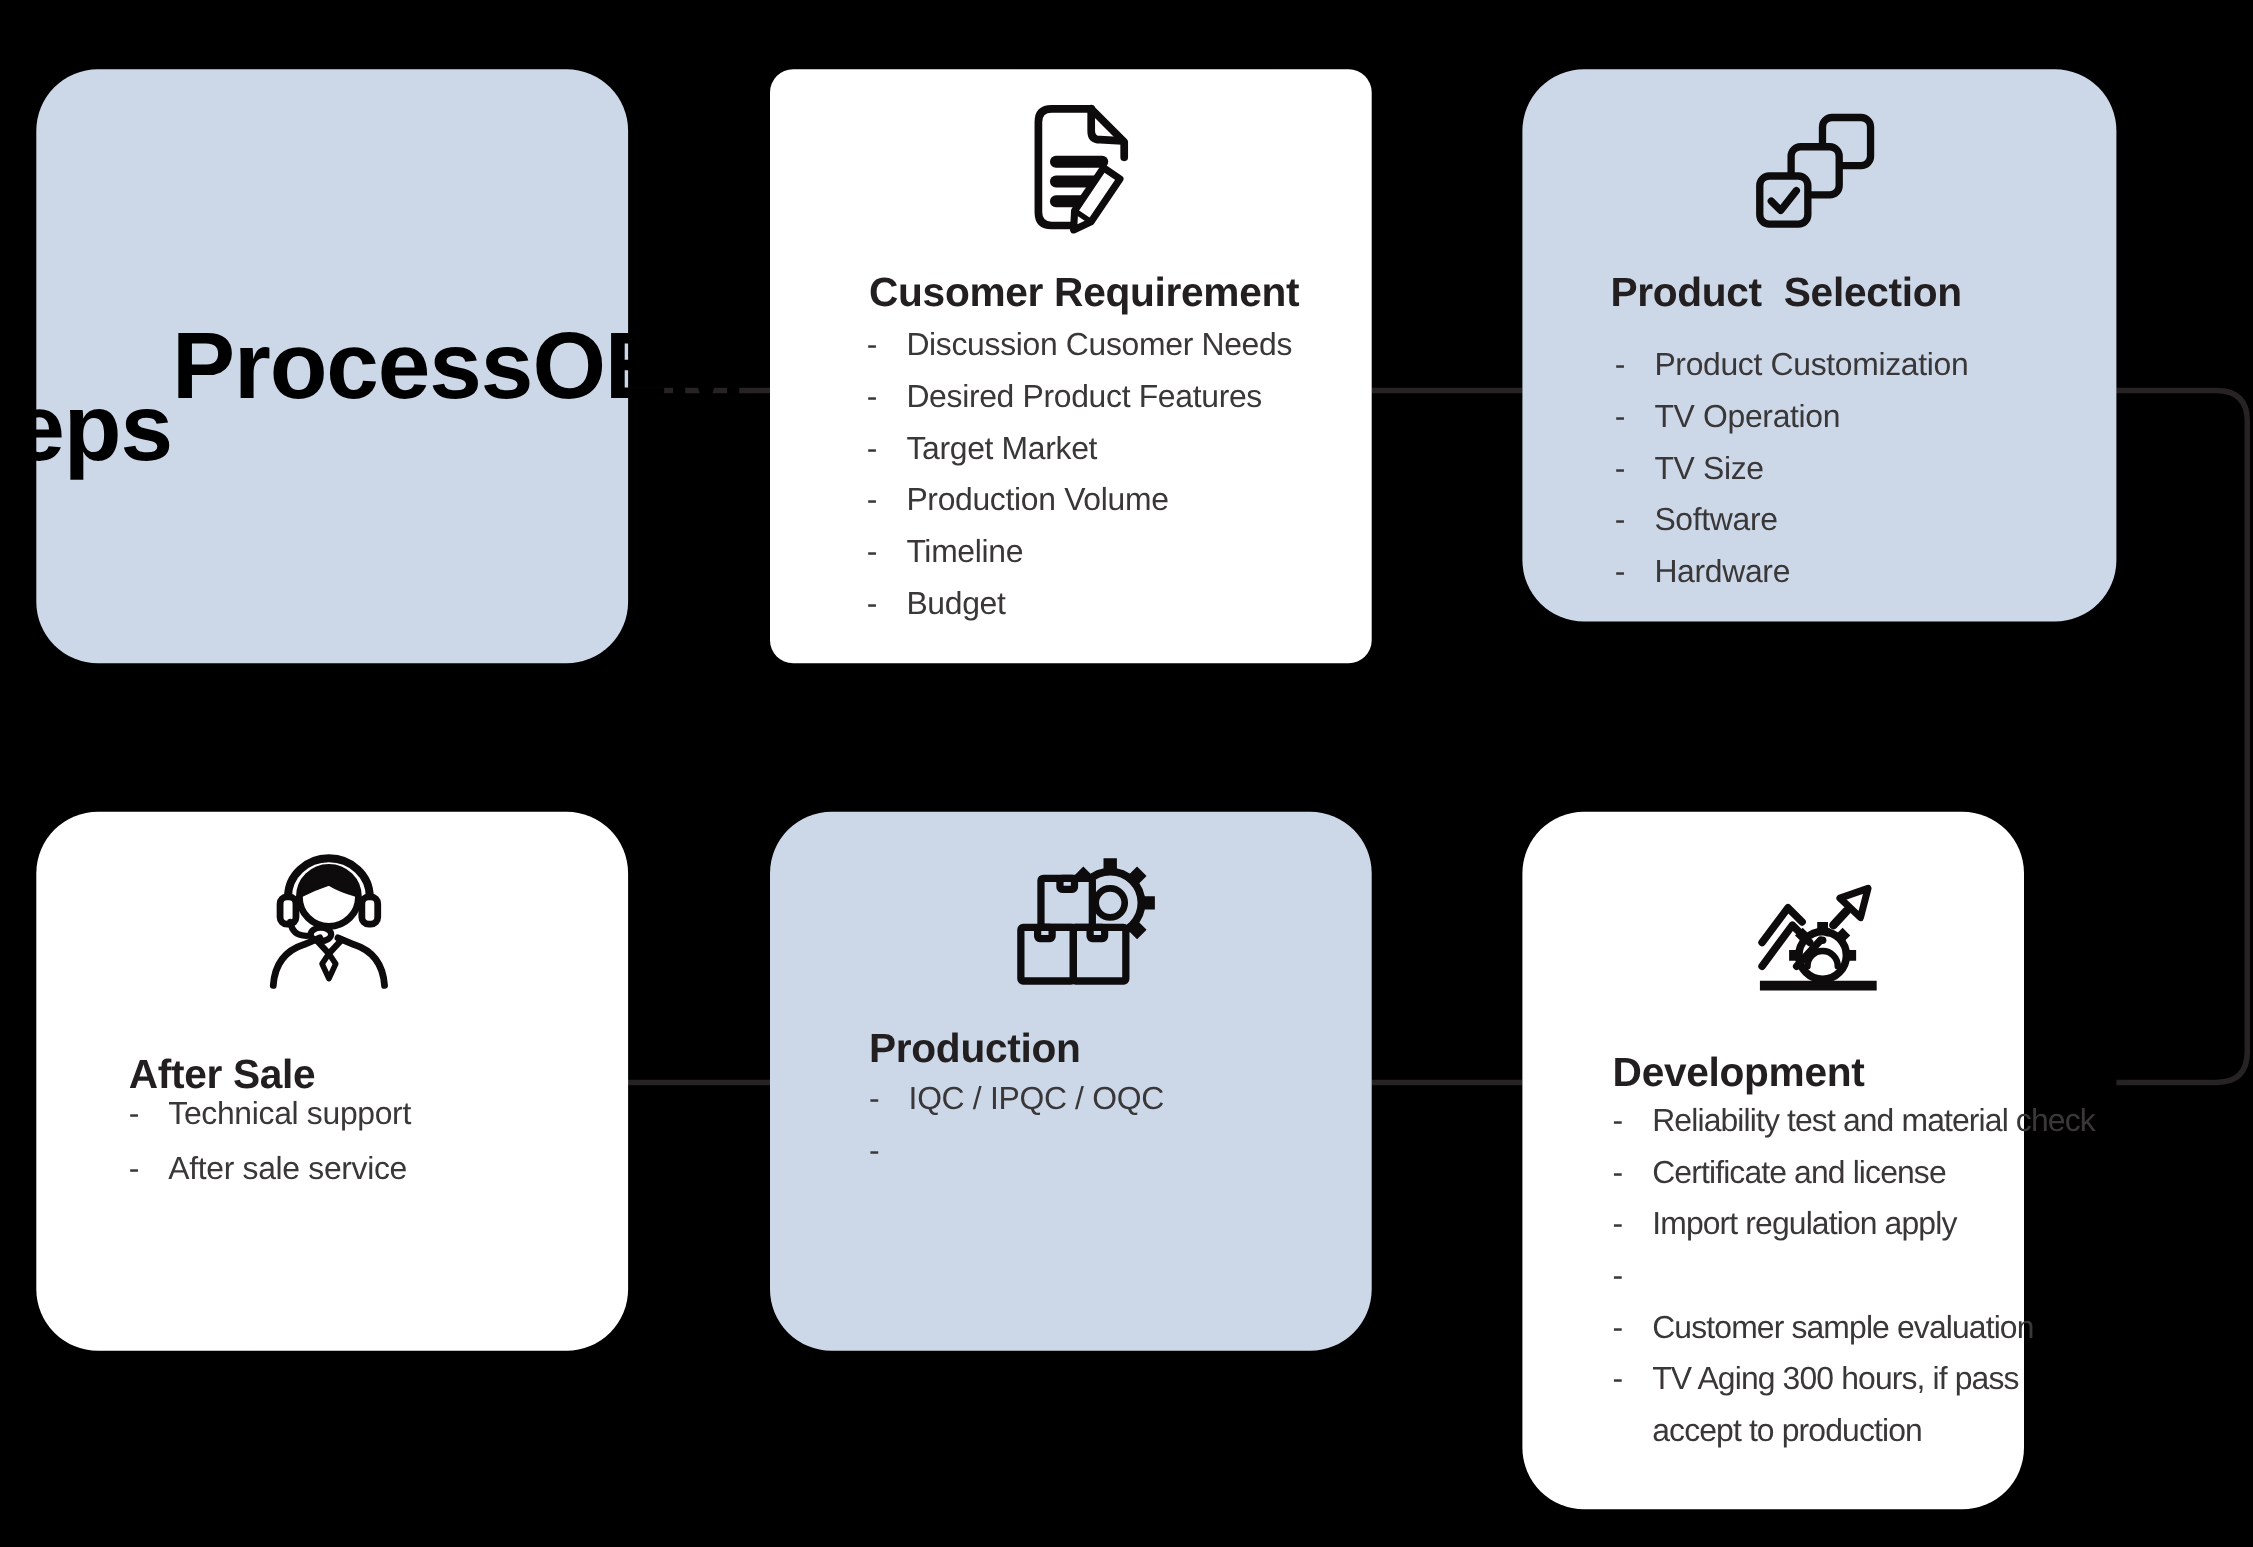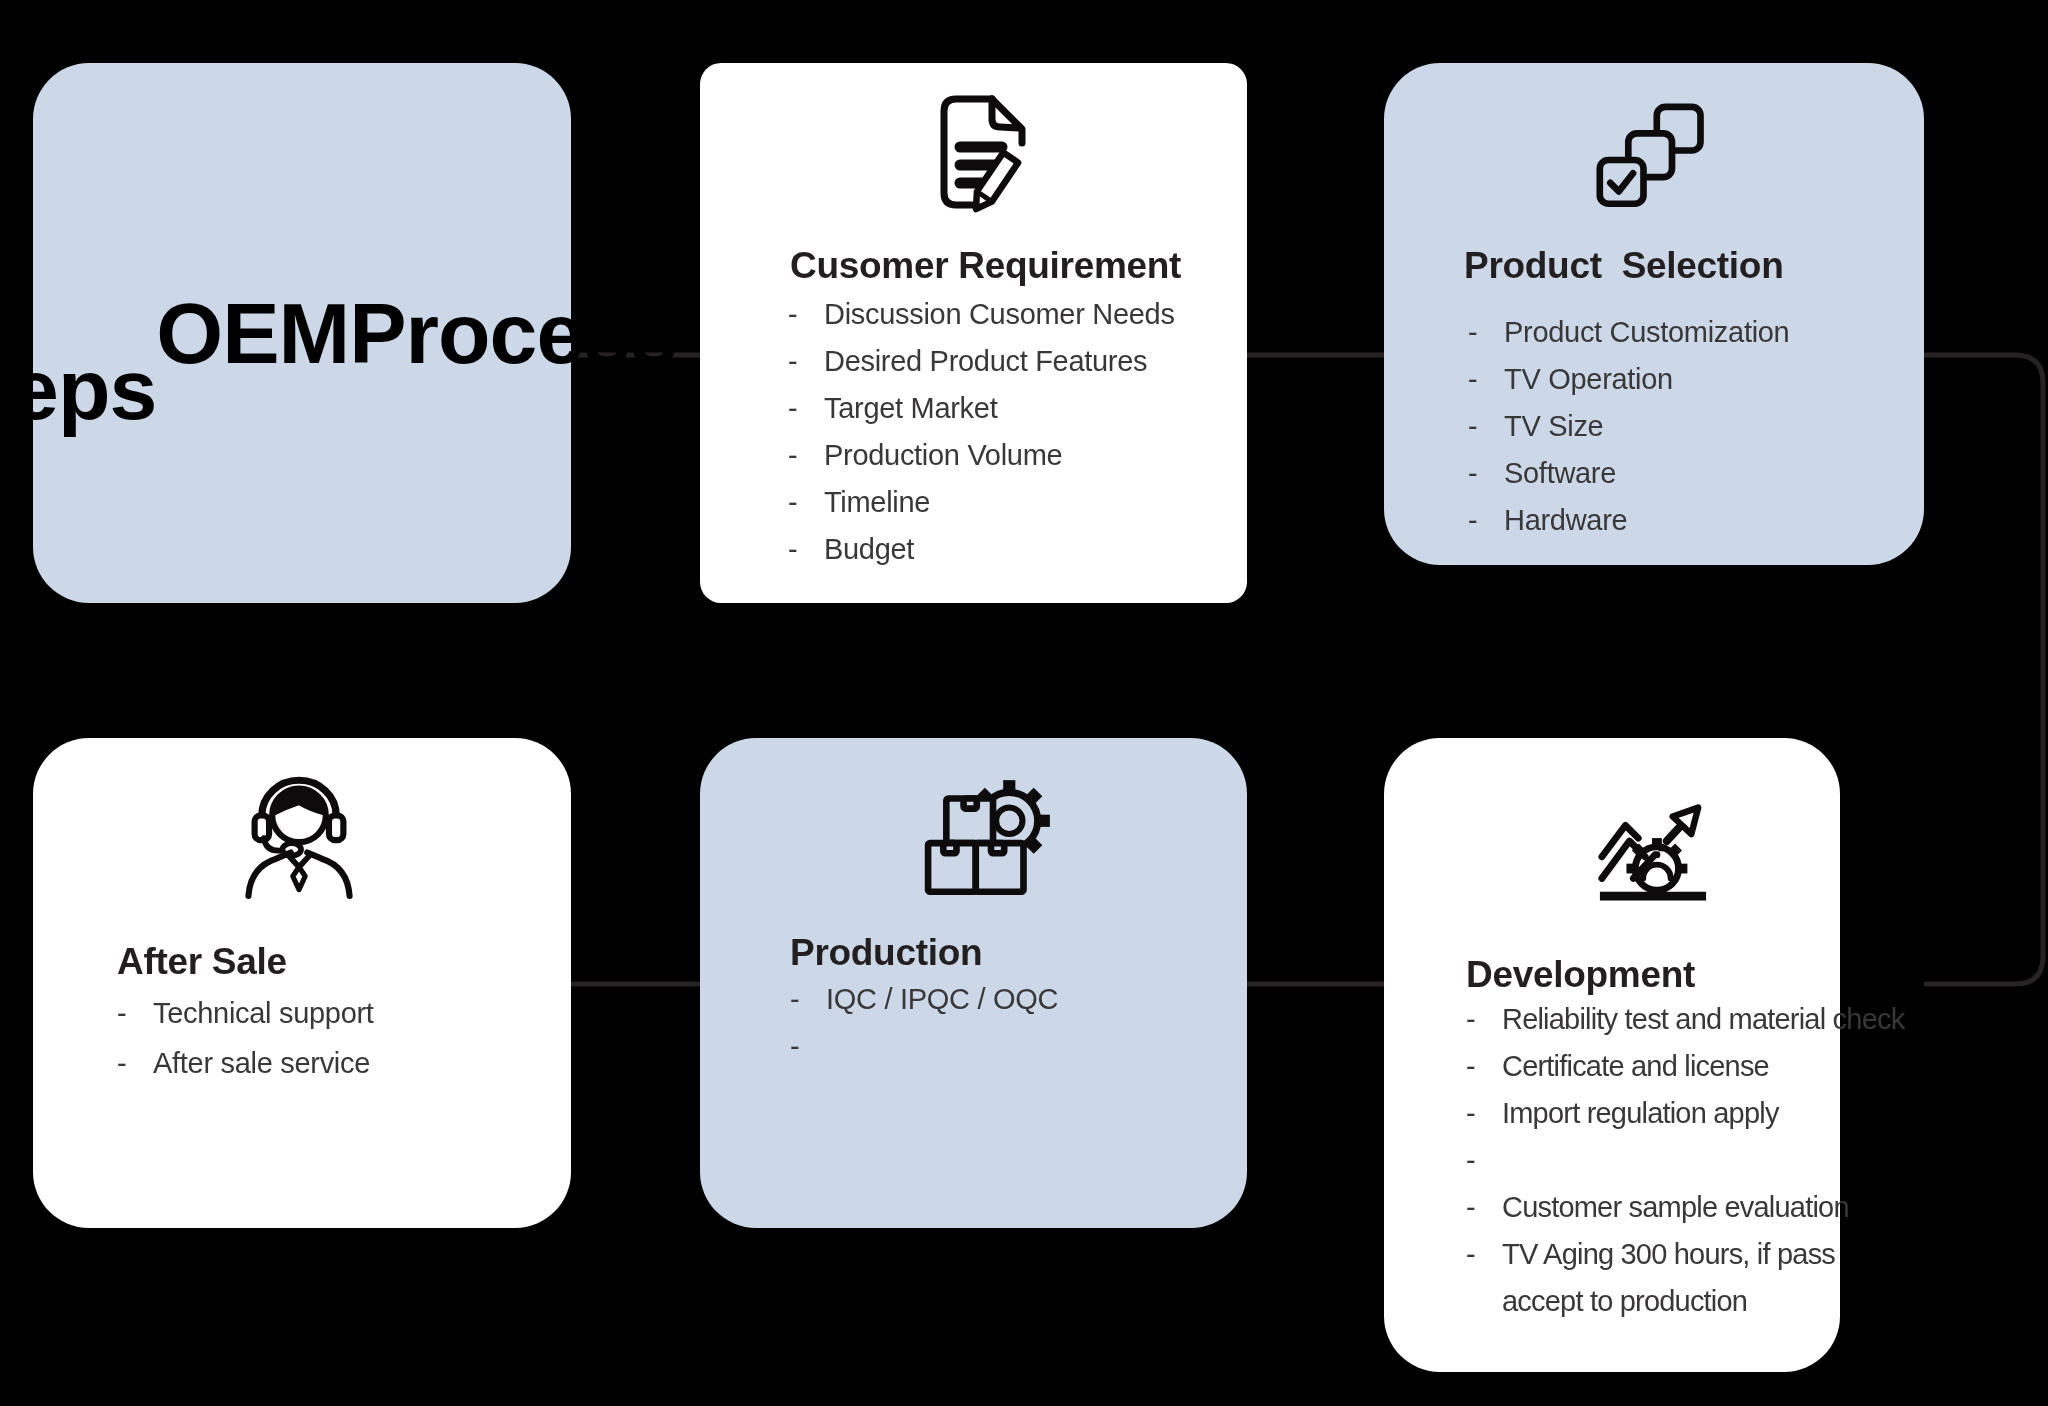--- a/index.html
+++ b/index.html
@@ -52,21 +52,21 @@
 
   #card-cr .icon{left:230px;top:28px;width:124px;height:124px;}
   #card-cr .card-title{left:90px;top:182px;}
   #card-cr .list{left:88px;top:228px;width:430px;}
 
   #card-ps .icon{left:212px;top:38px;width:114px;height:118px;}
   #card-ps .card-title{left:80px;top:182px;}
   #card-ps .list{left:84px;top:246px;width:430px;}
 
   #card-as .icon{left:208px;top:34px;width:116px;height:128px;}
-  #card-as .card-title{left:84px;top:203px;}
+  #card-as .card-title{left:84px;top:218px;}
   #card-as .list{left:84px;top:250px;width:430px;}
   #card-as .li{line-height:50px;}
 
   #card-pr .icon{left:224px;top:36px;width:134px;height:126px;}
   #card-pr .card-title{left:90px;top:194px;}
   #card-pr .list{left:90px;top:238px;width:430px;}
 
   #card-dv .icon{left:212px;top:44px;width:114px;height:122px;}
   #card-dv .card-title{left:82px;top:216px;}
   #card-dv .list{left:82px;top:258px;width:474px;}
@@ -84,22 +84,22 @@
       <path d="M1924 355 H2015 Q2043 355 2043 383 V956 Q2043 984 2015 984 H1924"></path>
       <line x1="1247" y1="984" x2="1384" y2="984"></line>
       <line x1="552" y1="984" x2="700" y2="984"></line>
     </g>
     <circle cx="552" cy="984" r="12" fill="var(--dot_color)"></circle>
   </svg>
 
   <section class="card blue" id="card-steps">
     <div class="big">
       <div>5 Steps</div>
+      <div>Process</div>
       <div>OEM</div>
-      <div>Process</div>
     </div>
   </section>
 
   <section class="card white" id="card-cr">
     <span class="icon">
       <svg viewBox="0 0 124 124" fill="none" stroke="var(--icon_color)" stroke-width="7" stroke-linecap="round" stroke-linejoin="round">
         <path d="M62 8 H26 Q14 8 14 20 V102 Q14 114 26 114 H44"></path>
         <path d="M62 8 L92 38 V52"></path>
         <path d="M62 8 V28 Q62 36 70 36 L90 37"></path>
         <g stroke-width="11">

